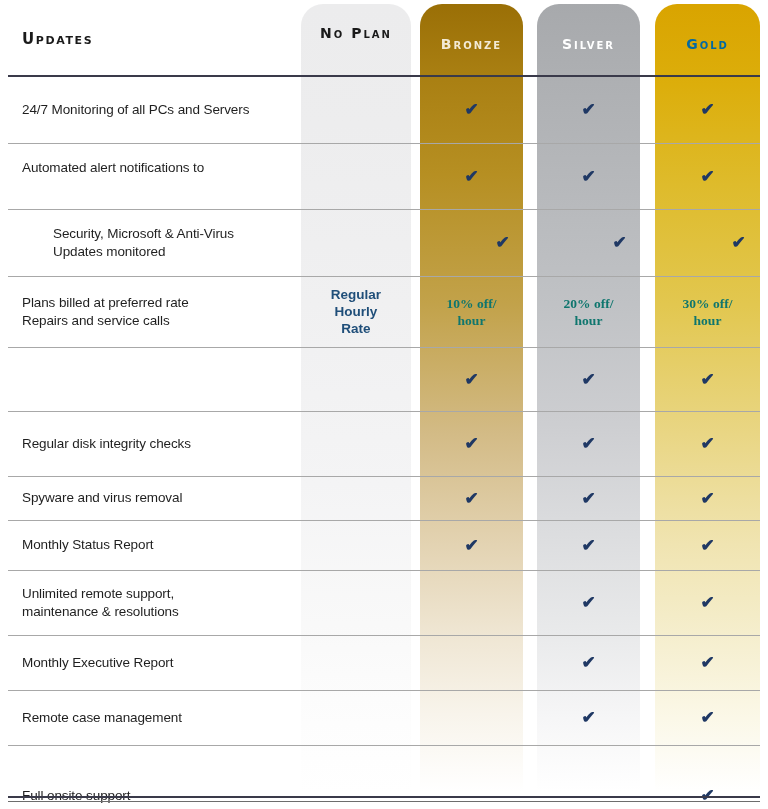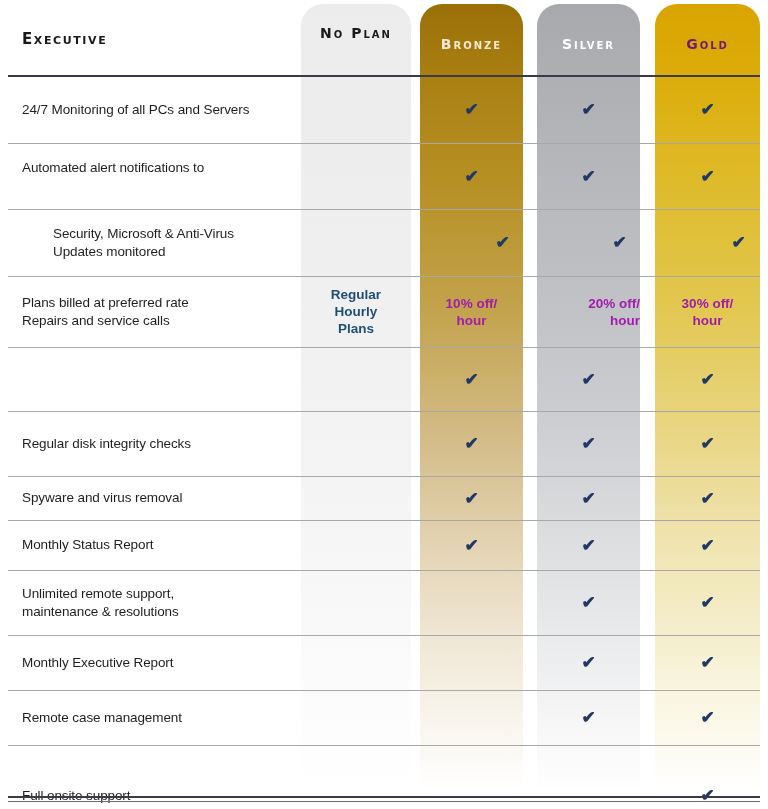--- a/index.html
+++ b/index.html
@@ -98,21 +98,21 @@
   .title-bronze {
     left: 420px; width: 103px; top: 33px;
     color: #f3ead5;
   }
   .title-silver {
     left: 537px; width: 103px; top: 33px;
     color: #ffffff;
   }
   .title-gold {
     left: 655px; width: 105px; top: 33px;
-    color: #701a75;
+    color: #0369a1;
   }
 
   
   .rule {
     position: absolute;
     left: 8px;
     width: 752px;
     height: 1px;
     background: #a8a8a8;
   }
@@ -160,36 +160,36 @@
     color: #1f3864;
     line-height: 1;
   }
   .rate-text {
     display: block;
     font-size: 13.5px;
     font-weight: bold;
     color: #1f4e79;
     line-height: 17px;
   }
-  .rate-text.navy { color: #a21caf; }
+  .rate-text.navy { color: #0f766e; font-family: Liberation Serif, serif; }
 </style>
 </head>
 <body>
 
 <div id="comparison-table">
 
   <div class="plan-bands">
     <div class="plan-band band-noplan"></div>
     <div class="plan-band band-bronze"></div>
     <div class="plan-band band-silver"></div>
     <div class="plan-band band-gold"></div>
   </div>
 
   <div class="header-row">
-    <div class="benefits-title">Executive</div>
+    <div class="benefits-title">Updates</div>
     <div class="plan-title title-noplan">No Plan</div>
     <div class="plan-title title-bronze">Bronze</div>
     <div class="plan-title title-silver">Silver</div>
     <div class="plan-title title-gold">Gold</div>
   </div>
 
   <div id="rows-host">
       <div class="rule rule-head" style="top: 75px;"></div>
       <div class="row" style="top: 76px; height: 67px;">
         <div class="row-label" style="top: 24.75px;">
@@ -238,27 +238,27 @@
       </div>
       <div class="rule" style="top: 276px;"></div>
       <div class="row" style="top: 276px; height: 71px;">
         <div class="row-label" style="top: 18px;">
           <div>Plans billed at preferred rate</div>
           <div>Repairs and service calls</div>
         </div>
         <div class="cell cell-noplan" style="top: 10px;">
           <span class="rate-text">Regular</span>
           <span class="rate-text">Hourly</span>
-          <span class="rate-text">Plans</span>
+          <span class="rate-text">Rate</span>
         </div>
         <div class="cell cell-bronze" style="top: 18.5px;">
           <span class="rate-text navy">10% off/</span>
           <span class="rate-text navy">hour</span>
         </div>
-        <div class="cell cell-silver" style="top: 18.5px; text-align: right;">
+        <div class="cell cell-silver" style="top: 18.5px;">
           <span class="rate-text navy">20% off/</span>
           <span class="rate-text navy">hour</span>
         </div>
         <div class="cell cell-gold" style="top: 18.5px;">
           <span class="rate-text navy">30% off/</span>
           <span class="rate-text navy">hour</span>
         </div>
       </div>
       <div class="rule" style="top: 347px;"></div>
       <div class="row" style="top: 347px; height: 64px;">

